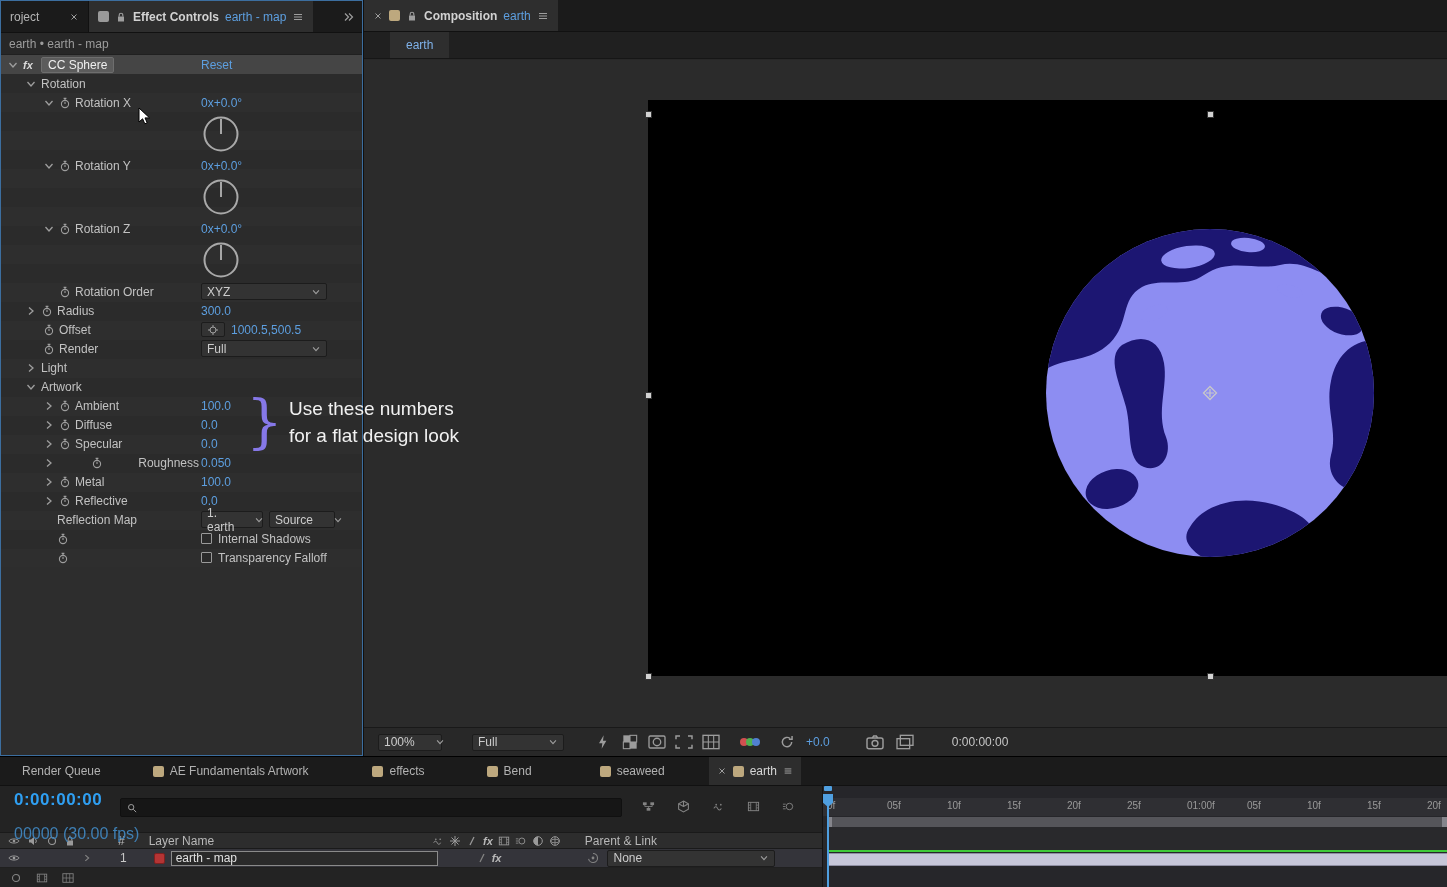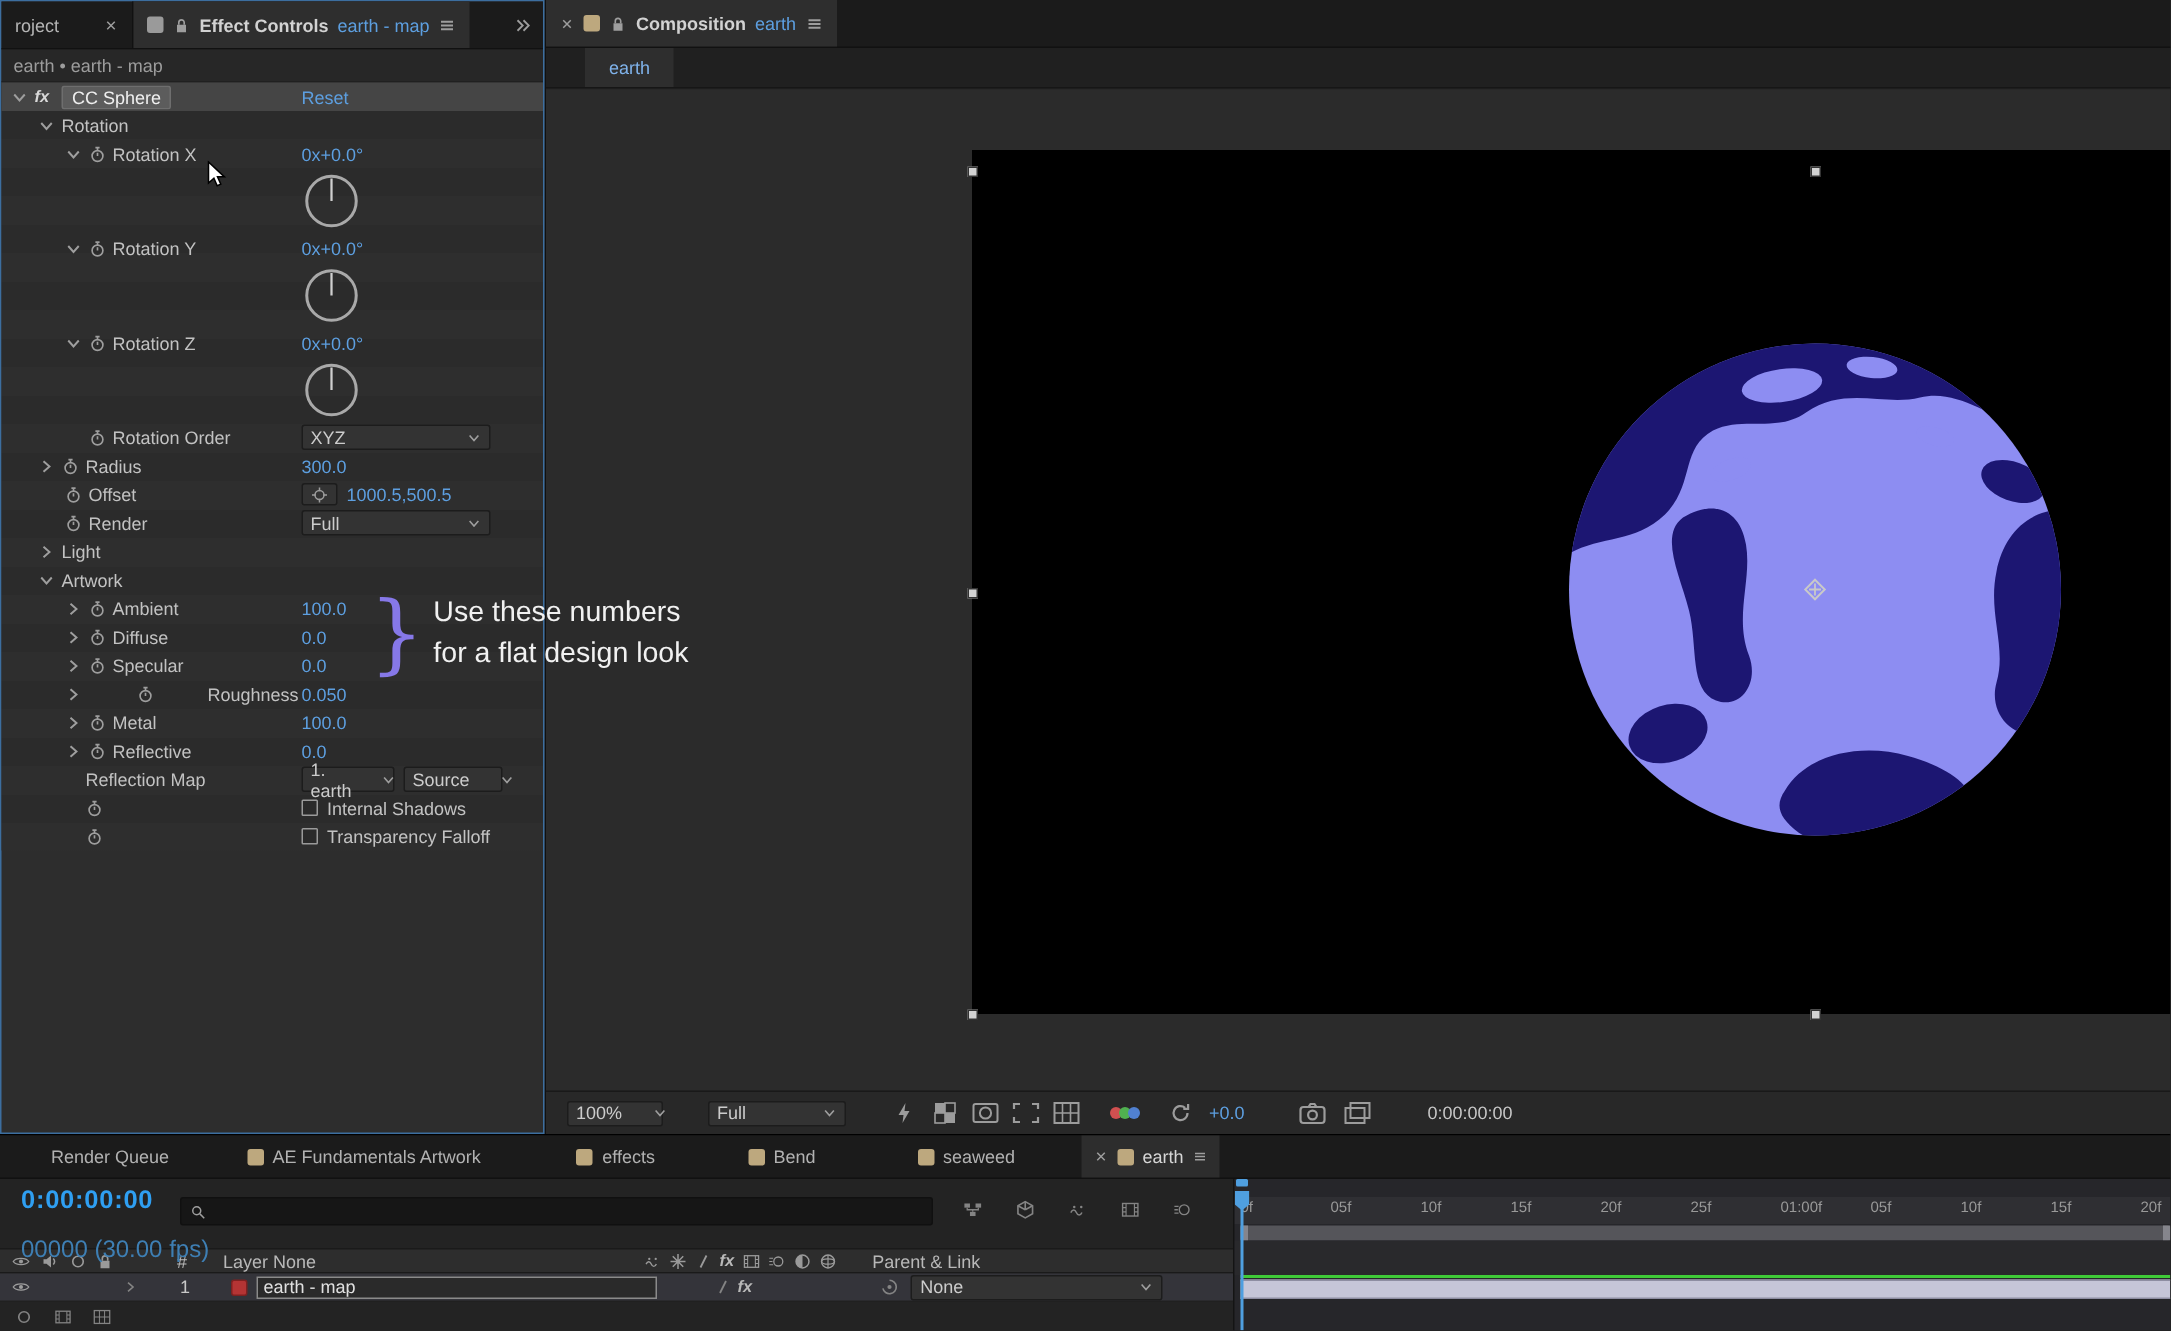--- a/index.html
+++ b/index.html
@@ -686,21 +686,21 @@
           <rect x="3.5" y="1" width="9.5" height="7.5" fill="none" stroke="currentColor"></rect>
           <rect x="1" y="3.5" width="9.5" height="7.5" fill="none" stroke="currentColor"></rect>
         </svg>
       </span>
     <span class="tb-timecode" style="margin-left:28px">0:00:00:00</span>
   </div>
 </div>
 
 <div id="timeline">
   <div class="tl-tabs" id="tl-tabs">
-      <div class="tl-tab" style="margin-left: 26px;">
+      <div class="tl-tab" style="margin-left: 14px;">
         <span>Render Queue</span>
       </div>
       <div class="tl-tab" style="margin-left: 36px;">
         <span class="chip tan"></span>
         <span>AE Fundamentals Artwork</span>
       </div>
       <div class="tl-tab" style="margin-left: 48px;">
         <span class="chip tan"></span>
         <span>effects</span>
       </div>
@@ -796,21 +796,21 @@
               <circle cx="6" cy="6" r="3.5" fill="none" stroke="currentColor" stroke-width="1.1"></circle>
             </svg>
           </span>
         <span class="ico hico" data-icon="lock" style="margin-left:6px">
             <svg viewBox="0 0 12 12">
               <rect x="3" y="5.5" width="6" height="5" fill="currentColor"></rect>
               <path d="M4.2 5.5V4a1.8 1.8 0 0 1 3.6 0v1.5" fill="none" stroke="currentColor" stroke-width="1.1"></path>
             </svg>
           </span>
         <span style="margin-left:42px">#</span>
-        <span style="margin-left:24px">Layer None</span>
+        <span style="margin-left:24px">Layer Name</span>
         <span class="switches" style="margin-left:218px">
             <span class="ico hico" data-icon="shy">
               <svg viewBox="0 0 14 12">
                 <path d="M2 8c1.2-2.4 3-2.4 4 0s3 2.4 4 0" fill="none" stroke="currentColor" stroke-width="1.1"></path>
                 <circle cx="4.5" cy="4" r="0.9" fill="currentColor"></circle>
                 <circle cx="9.5" cy="4" r="0.9" fill="currentColor"></circle>
               </svg>
             </span>
             <span class="ico hico" data-icon="sun">
               <svg viewBox="0 0 12 12">

